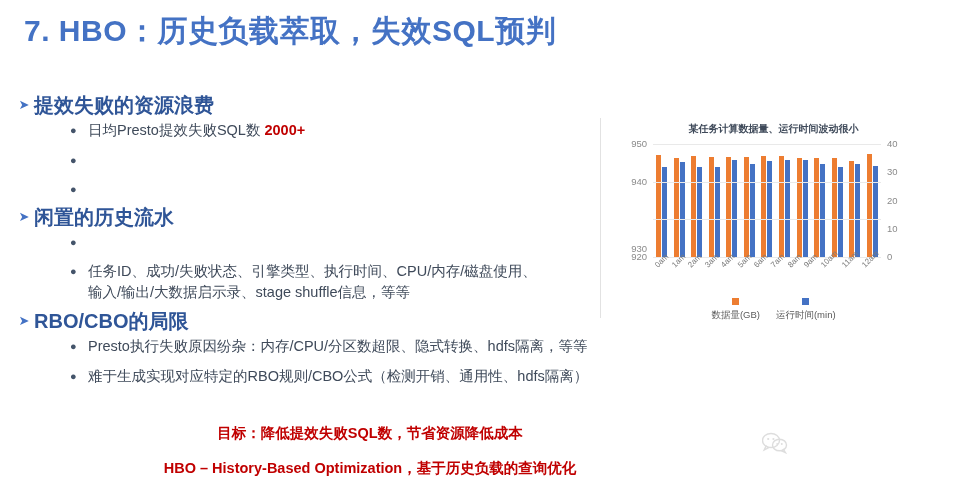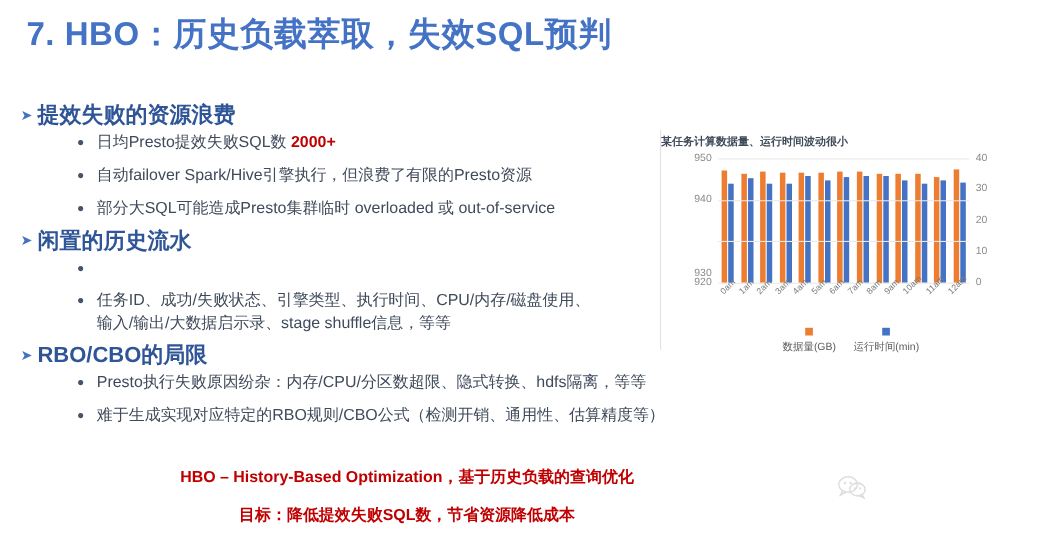--- a/index.html
+++ b/index.html
@@ -88,21 +88,21 @@
     top: 118px;
     width: 345px;
     height: 200px;
     border-left: 1px solid #e2e2e2;
     background: #ffffff;
   }
   #chart-title {
     position: absolute;
     left: 0; right: 0;
     top: 4px;
-    text-align: left;
+    text-align: center;
     font-size: 10px;
     font-weight: bold;
     color: #3f4a5a;
   }
   #plot-area {
     position: absolute;
     left: 52px;
     top: 26px;
     width: 228px;
     height: 113px;
@@ -221,25 +221,23 @@
       <div class="sec-head">
         <span class="sec-arrow">➤</span>
         <span class="sec-title">提效失败的资源浪费</span>
       </div>
       <div class="sub">
         <span class="sub-dot">●</span>
         <span class="sub-text">日均Presto提效失败SQL数 <span class="hl">2000+</span></span>
       </div>
       <div class="sub">
         <span class="sub-dot">●</span>
-        <span class="sub-text">自动failover Spark/Hive引擎执行，但浪费了有限的Presto资源</span>
-      </div>
-      <div class="sub">
-        <span class="sub-dot">●</span>
-        <span class="sub-text">部分大SQL可能造成Presto集群临时 overloaded 或 out-of-service</span>
+      </div>
+      <div class="sub">
+        <span class="sub-dot">●</span>
       </div>
     </div>
     <div class="section">
       <div class="sec-head">
         <span class="sec-arrow">➤</span>
         <span class="sec-title">闲置的历史流水</span>
       </div>
       <div class="sub">
         <span class="sub-dot">●</span>
       </div>
@@ -252,21 +250,21 @@
       <div class="sec-head">
         <span class="sec-arrow">➤</span>
         <span class="sec-title">RBO/CBO的局限</span>
       </div>
       <div class="sub">
         <span class="sub-dot">●</span>
         <span class="sub-text">Presto执行失败原因纷杂：内存/CPU/分区数超限、隐式转换、hdfs隔离，等等</span>
       </div>
       <div class="sub">
         <span class="sub-dot">●</span>
-        <span class="sub-text">难于生成实现对应特定的RBO规则/CBO公式（检测开销、通用性、估算精度等）</span>
+        <span class="sub-text">难于生成实现对应特定的RBO规则/CBO公式（检测开销、通用性、hdfs隔离）</span>
       </div>
     </div>
   </div>
 
 <div id="chart-panel">
   <div id="chart-title">某任务计算数据量、运行时间波动很小</div>
   <div class="axis-left">
       <div class="tick" style="top: 134px;">920</div>
       <div class="tick" style="top: 110px; margin-top: 16px;">930</div>
       <div class="tick" style="top: 58.6667px;">940</div>
@@ -360,22 +358,22 @@
         <span>数据量(GB)</span>
       </div>
       <div class="legend-item">
         <span class="legend-swatch blue"></span>
         <span>运行时间(min)</span>
       </div>
     </div>
 </div>
 
 <div id="footer">
+  <div class="red-line">目标：降低提效失败SQL数，节省资源降低成本</div>
   <div class="red-line">HBO – History-Based Optimization，基于历史负载的查询优化</div>
-  <div class="red-line">目标：降低提效失败SQL数，节省资源降低成本</div>
 </div>
 
 <div id="watermark">
   <span>
     <svg width="26" height="22" viewBox="0 0 26 22" aria-hidden="true">
       <ellipse cx="9" cy="8.5" rx="8.5" ry="7" fill="none" stroke="#b0b0b0" stroke-width="1.4"></ellipse>
       <path d="M4 14 L2.2 18 L6.6 15.6 Z" fill="none" stroke="#b0b0b0" stroke-width="1.4"></path>
       <circle cx="6.2" cy="7" r="1.1" fill="#b0b0b0"></circle>
       <circle cx="11.4" cy="7" r="1.1" fill="#b0b0b0"></circle>
       <ellipse cx="17.5" cy="13" rx="7" ry="5.8" fill="none" stroke="#b0b0b0" stroke-width="1.4"></ellipse>

